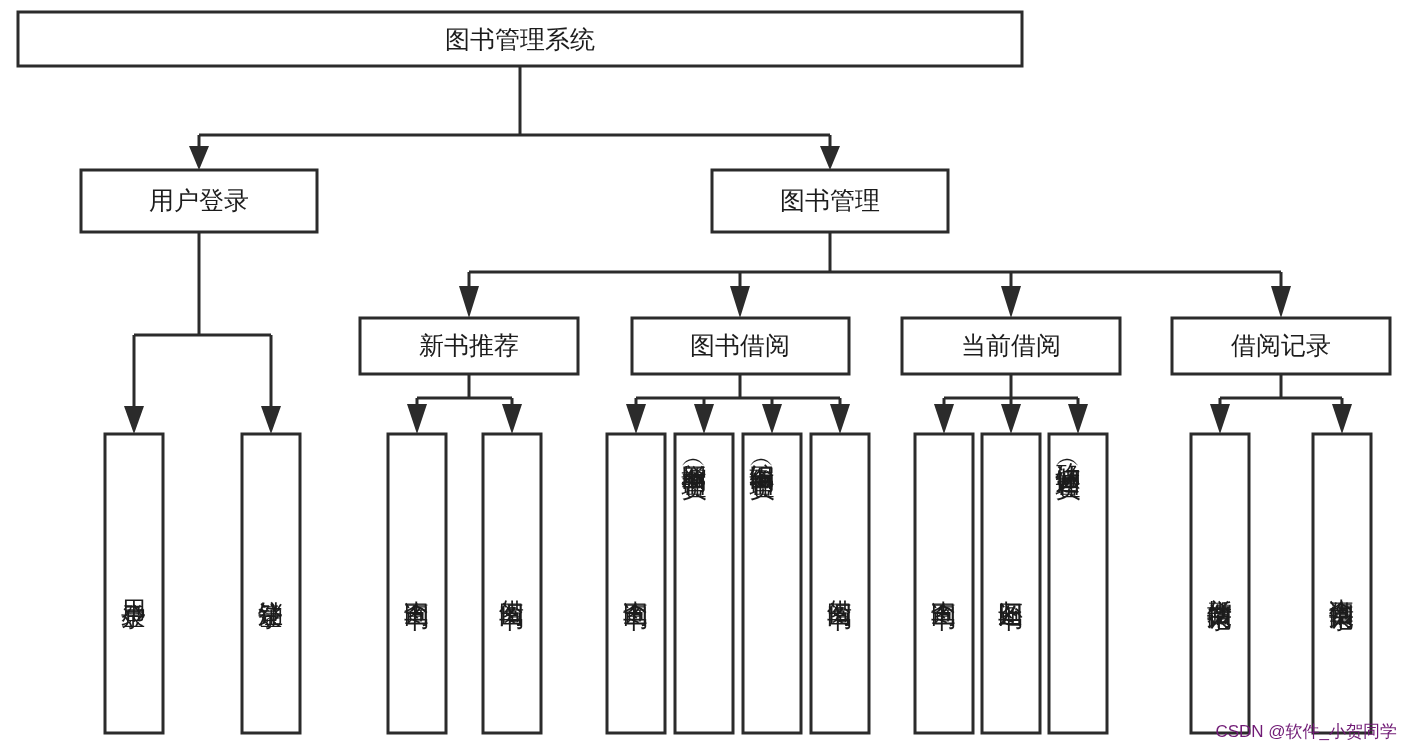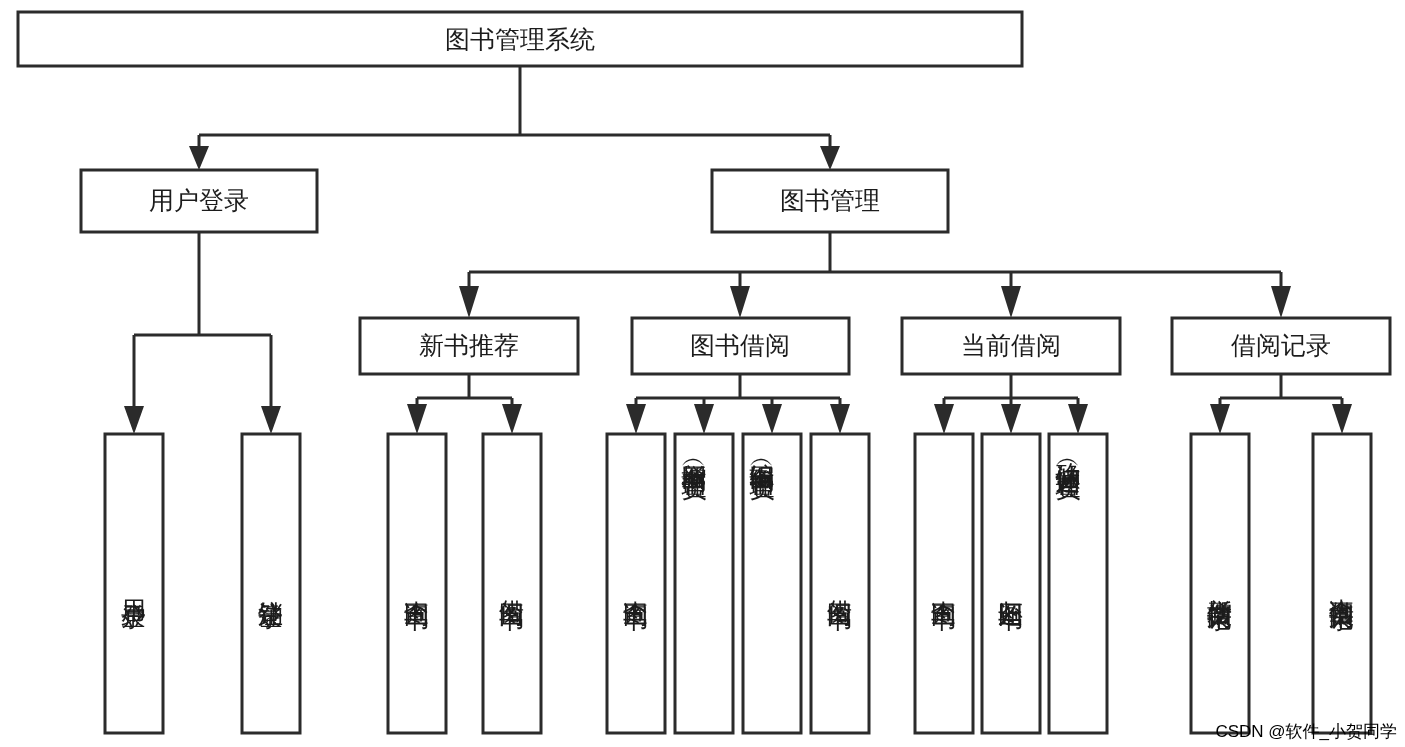--- a/index.html
+++ b/index.html
@@ -60,21 +60,21 @@
     text-orientation: upright;
     text-anchor: middle;
     letter-spacing: 2px;
   }
   .watermark {
     position: absolute;
     right: 8px;
     bottom: 4px;
     font-family: "Liberation Sans", "DejaVu Sans", sans-serif;
     font-size: 17px;
-    color: #000000;
+    color: #701a75;
     white-space: nowrap;
     user-select: none;
     text-align: right;
   }
 </style>
 </head>
 <body>
 
 <div id="diagram-root">
 

